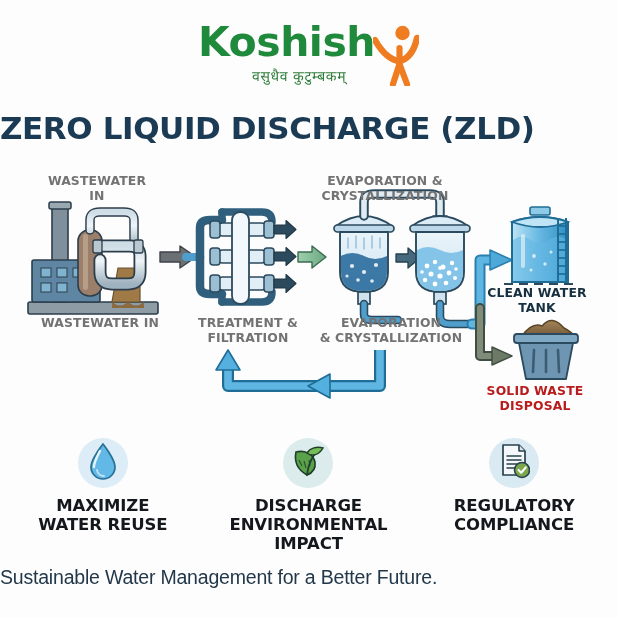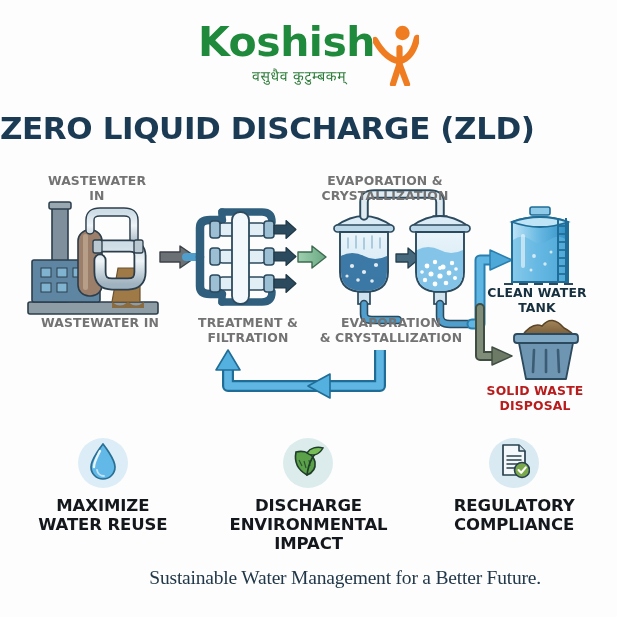--- a/index.html
+++ b/index.html
@@ -80,23 +80,23 @@
   }
   .btext {
     font-size: 16.5px; font-weight: 700; color: #14181c;
     text-align: center; line-height: 1.14; letter-spacing: -0.1px;
     font-family: "DejaVu Sans", sans-serif;
   }
 
   
   #footer-tagline {
     position: absolute; bottom: 28px; left: 0; width: 541px;
-    text-align: right; font-size: 19.5px; color: #22384a;
+    text-align: left; font-size: 19.5px; color: #22384a;
     letter-spacing: -0.2px;
-    font-family: Liberation Serif, serif;
+    font-family: Liberation Sans, sans-serif;
   }
 </style>
 </head>
 <body>
 
 <div id="poster">
 
   <div id="logo-block">
     <div id="logo-inner">
       <div id="logo-word">Koshish</div>

